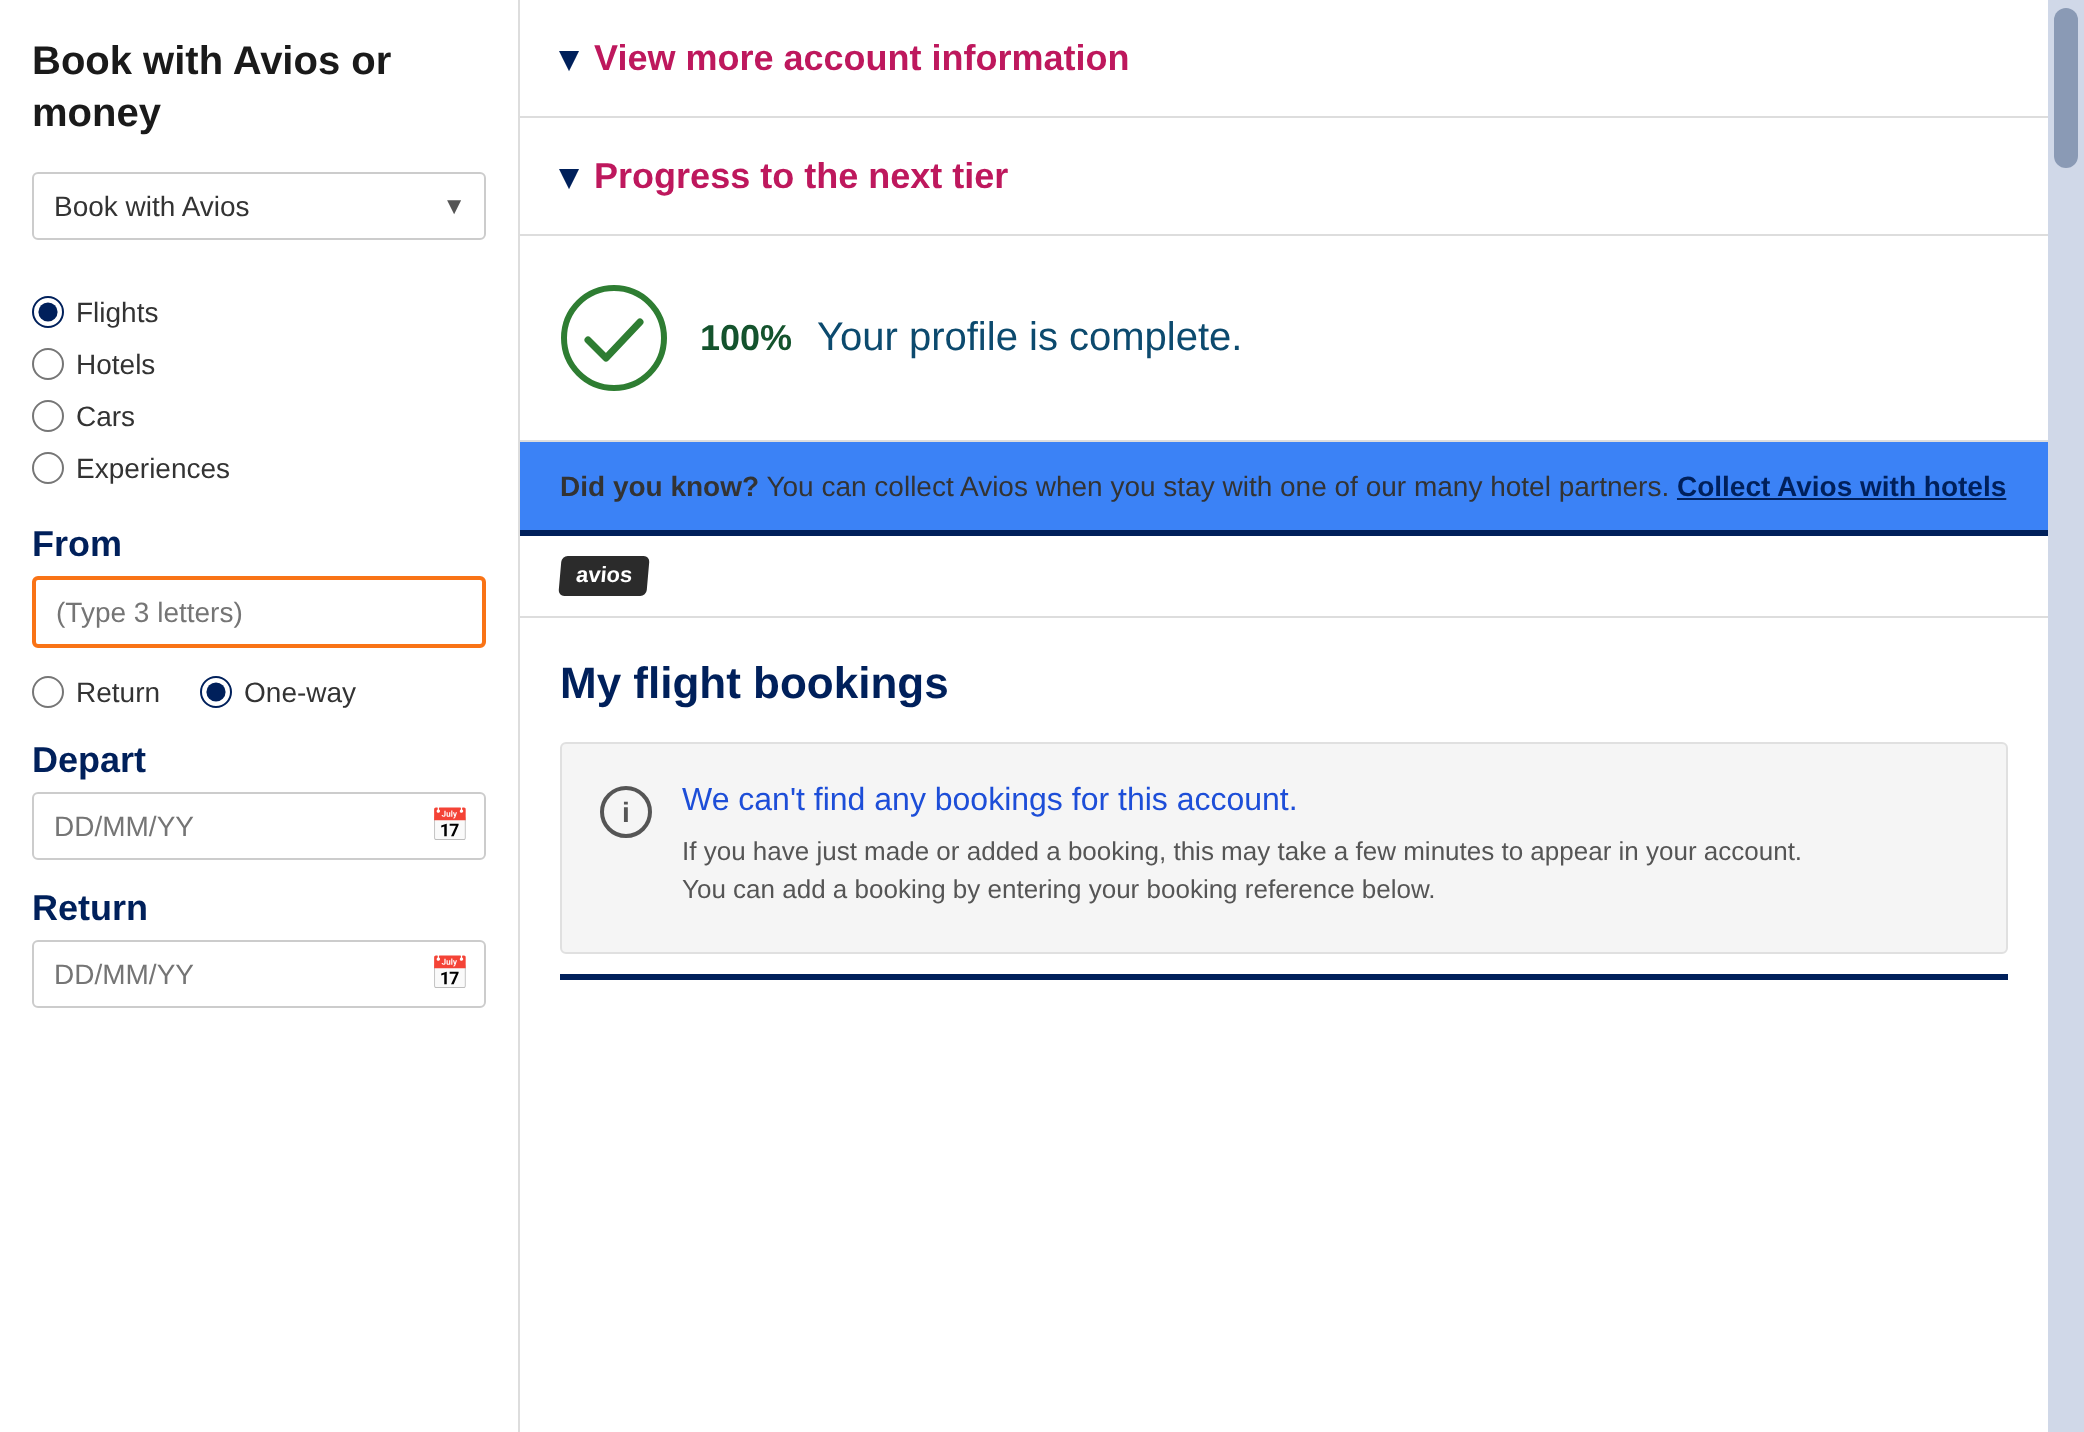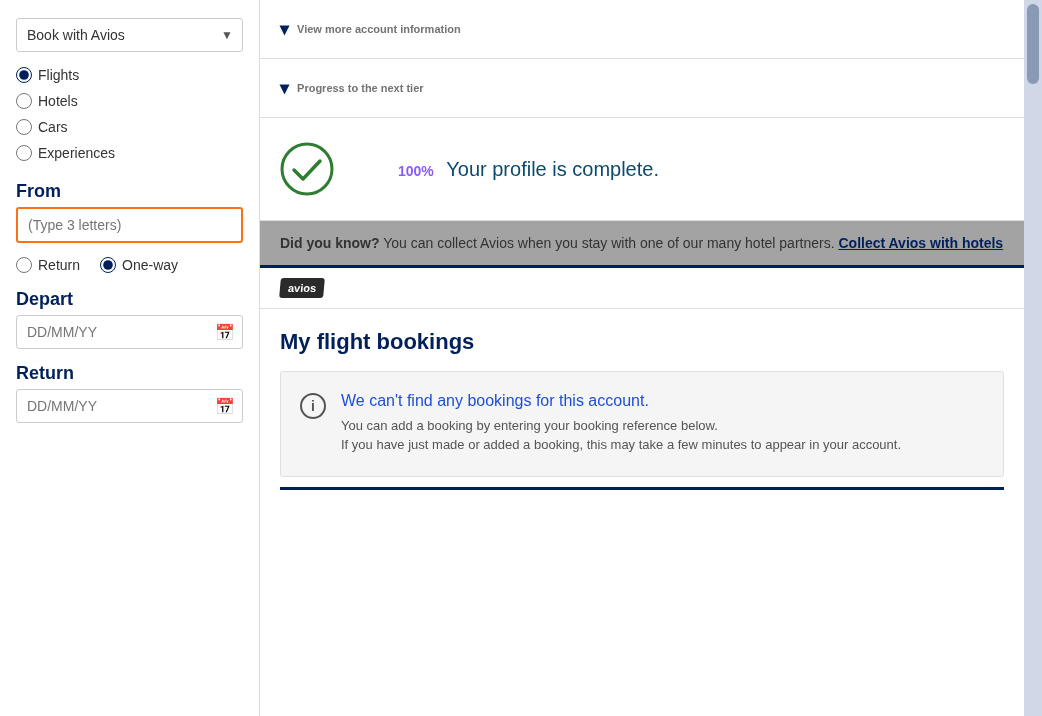--- a/index.html
+++ b/index.html
@@ -32,21 +32,21 @@
       line-height: 1.3;
     }
     .payment-type-label {
       font-size: 13px;
       color: #333;
       margin-bottom: 6px;
       font-weight: 600;
     }
     .select-wrapper {
       position: relative;
-      margin-bottom: 15px;
+      margin-bottom: 28px;
     }
     .select-dropdown {
       width: 100%;
       padding: 8px 32px 8px 10px;
       border: 1px solid #ccc;
       border-radius: 3px;
       font-size: 14px;
       appearance: none;
       background: #fff;
       color: #333;
@@ -139,22 +139,22 @@
       cursor: pointer;
       border-bottom: 1px solid #ddd;
     }
     .collapsible-icon {
       color: #00205b;
       font-size: 18px;
       margin-right: 8px;
       font-weight: bold;
     }
     .collapsible-label {
-      color: #737373;
-      font-size: 11px;
+      color: #be185d;
+      font-size: 18px;
       font-weight: 600;
       text-decoration: none;
     }
     
     .profile-complete-section {
       padding: 24px 20px;
       display: flex;
       align-items: center;
       gap: 16px;
       border-bottom: 1px solid #ddd;
@@ -162,29 +162,28 @@
     .check-circle {
       width: 54px;
       height: 54px;
       flex-shrink: 0;
     }
     .profile-text {
       font-size: 20px;
       color: #0c4a6e;
     }
     .profile-percent {
-      font-size: 14px;
-      font-weight: bold;
-      color: #8b5cf6;
+      font-size: 18px;
+      font-weight: bold;
+      color: #14532d;
       margin-right: 8px;
-      margin-left: 48px;
     }
     
     .did-you-know {
-      background: #a3a3a3;
+      background: #3b82f6;
       padding: 14px 20px;
       font-size: 14px;
       color: #333;
       border-bottom: 3px solid #00205b;
       margin-bottom: 0;
     }
     .did-you-know strong {
       font-weight: 700;
     }
     .did-you-know a {
@@ -262,20 +261,21 @@
       border-radius: 6px;
       margin: 4px auto;
     }
   </style>
 </head>
 <body>
 
 <div class="app-wrapper">
 
   <div class="sidebar">
+    <div class="sidebar-title">Book with Avios or money</div>
 
     <div class="select-wrapper">
       <select class="select-dropdown">
         <option>Book with Avios</option>
         <option>Book with Money</option>
       </select>
       <span class="select-arrow">▼</span>
     </div>
 
     <div class="travel-options">
@@ -366,22 +366,22 @@
 
     <div class="flight-bookings-section">
       <div class="section-title">My flight bookings</div>
 
       <div class="no-bookings-box">
         <svg class="info-circle" viewBox="0 0 28 28">
           <circle cx="14" cy="14" r="12" fill="none" stroke="#555" stroke-width="2"></circle>
           <text x="14" y="19" text-anchor="middle" font-size="14" fill="#555" font-family="Arial" font-weight="bold">i</text>
         </svg>
         <div class="no-bookings-title">We can't find any bookings for this account.</div>
+        <div class="no-bookings-desc">If you have just made or added a booking, this may take a few minutes to appear in your account.</div>
         <div class="no-bookings-desc">You can add a booking by entering your booking reference below.</div>
-        <div class="no-bookings-desc">If you have just made or added a booking, this may take a few minutes to appear in your account.</div>
       </div>
 
       <hr class="bottom-divider">
     </div>
   </div>
 
   <div class="scrollbar-area">
     <div class="scrollbar-thumb"></div>
   </div>
 </div>

